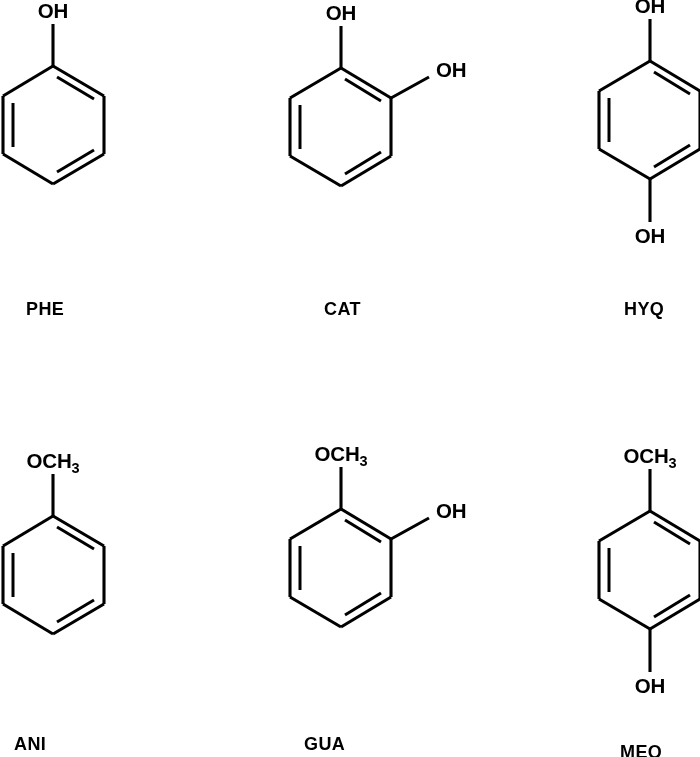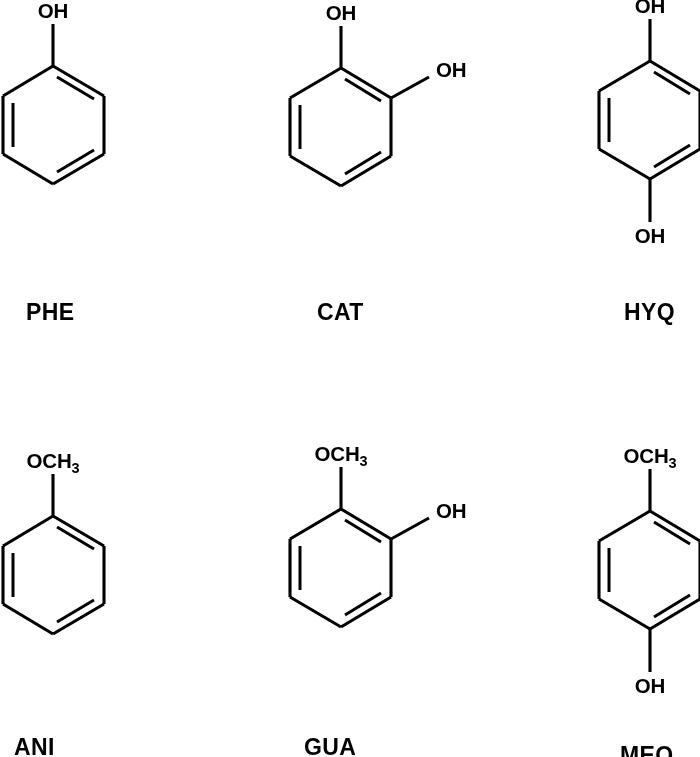--- a/index.html
+++ b/index.html
@@ -48,21 +48,21 @@
     font-weight: 700;
     fill: #000000;
     letter-spacing: -0.2px;
   }
   .substituent-label .sub {
     font-size: 14.5px;
   }
   .compound-label {
     position: absolute;
     font-family: "Liberation Sans", sans-serif;
-    font-size: 23px;
+    font-size: 18px;
     font-weight: 700;
     color: #000000;
     letter-spacing: 0.4px;
     white-space: nowrap;
   }
 </style>
 </head>
 <body>
 
 <div id="figure">
@@ -101,21 +101,21 @@
       <path class="bond-inner" d="M111,152 L75,174"></path>
       <path class="bond-inner" d="M30,105 L30,149"></path>
 
       <path class="bond" d="M71,68 L71,26"></path>
       <text class="substituent-label" x="71" y="20" text-anchor="middle">OH</text>
 
       <path class="bond" d="M121,98 L159,77"></path>
       <text class="substituent-label" x="166" y="77" text-anchor="start">OH</text>
     </svg>
   </div>
-  <div class="compound-label" style="left:317px; top:299px;">CAT</div>
+  <div class="compound-label" style="left:324px; top:299px;">CAT</div>
 
   <div class="panel" style="left:570px; top:0px;">
     <svg class="struct-svg" width="180" height="280" viewBox="0 0 180 280">
 
       <path class="bond" d="M80,61 L130,91"></path>
       <path class="bond" d="M130,91 L130,149"></path>
       <path class="bond" d="M130,149 L80,179"></path>
       <path class="bond" d="M80,179 L29,149"></path>
       <path class="bond" d="M29,149 L29,91"></path>
       <path class="bond" d="M29,91 L80,61"></path>

